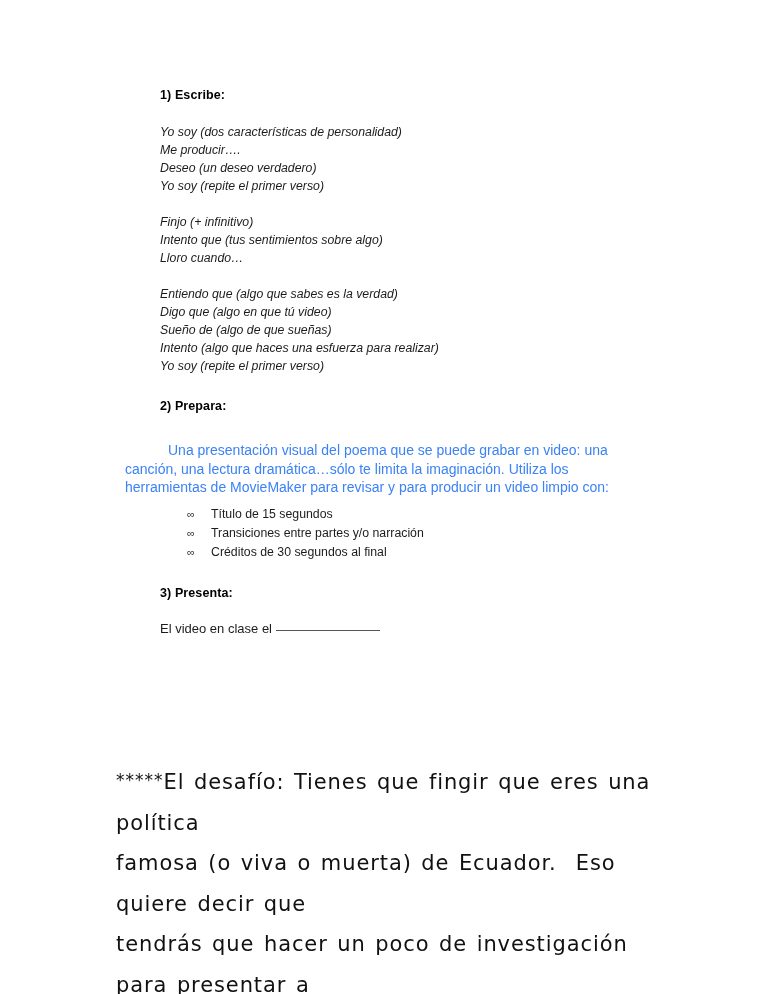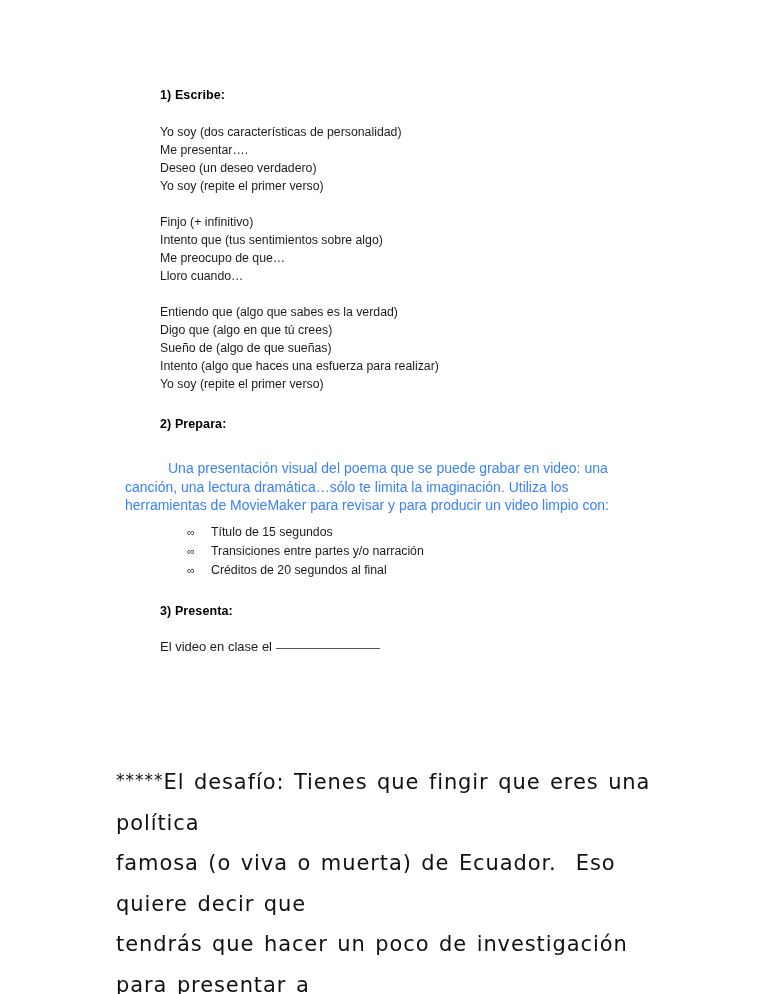--- a/index.html
+++ b/index.html
@@ -49,20 +49,21 @@
     color: #000000;
     margin: 18px 0 0 43px;
     line-height: 18px;
     letter-spacing: 0.1px;
   }
 
   .stanza {
     margin: 16px 0 0 43px;
     padding: 0;
     list-style: none;
+    font-style: italic;
   }
   .stanza.first { margin-top: 19px; }
   .stanza.gap   { margin-top: 18px; }
 
   .stanza li {
     font-size: 12.3px;
     line-height: 18px;
     color: #1c1c1c;
     white-space: pre;
   }
@@ -144,35 +145,34 @@
 
 <div class="page">
 
   <div class="doc">
 
     <div class="heading">1) Escribe:</div>
 
 
     <ul class="stanza first">
       <li>Yo soy (dos características de personalidad)</li>
-      <li>Me presentar….</li>
+      <li>Me producir….</li>
       <li>Deseo (un deseo verdadero)</li>
       <li>Yo soy (repite el primer verso)</li>
     </ul>
 
     <ul class="stanza gap">
       <li>Finjo (+ infinitivo)</li>
       <li>Intento que (tus sentimientos sobre algo)</li>
-      <li>Me preocupo de que…</li>
       <li>Lloro cuando…</li>
     </ul>
 
     <ul class="stanza gap">
       <li>Entiendo que (algo que sabes es la verdad)</li>
-      <li>Digo que (algo en que tú crees)</li>
+      <li>Digo que (algo en que tú video)</li>
       <li>Sueño de (algo de que sueñas)</li>
       <li>Intento (algo que haces una esfuerza para realizar)</li>
       <li>Yo soy (repite el primer verso)</li>
     </ul>
 
     <div class="spacer-md"></div>
 
     <div class="heading">2) Prepara:</div>
 
     <div class="spacer-sm"></div>
@@ -183,21 +183,21 @@
       <li>
         <span class="bullet-mark">∞</span>
         <span>Título de 15 segundos</span>
       </li>
       <li>
         <span class="bullet-mark">∞</span>
         <span>Transiciones entre partes y/o narración</span>
       </li>
       <li>
         <span class="bullet-mark">∞</span>
-        <span>Créditos de 20 segundos al final</span>
+        <span>Créditos de 30 segundos al final</span>
       </li>
     </ul>
 
     <div class="spacer-md"></div>
 
     <div class="heading">3) Presenta:</div>
 
     <div class="spacer-sm"></div>
 
     <div class="duedate">

